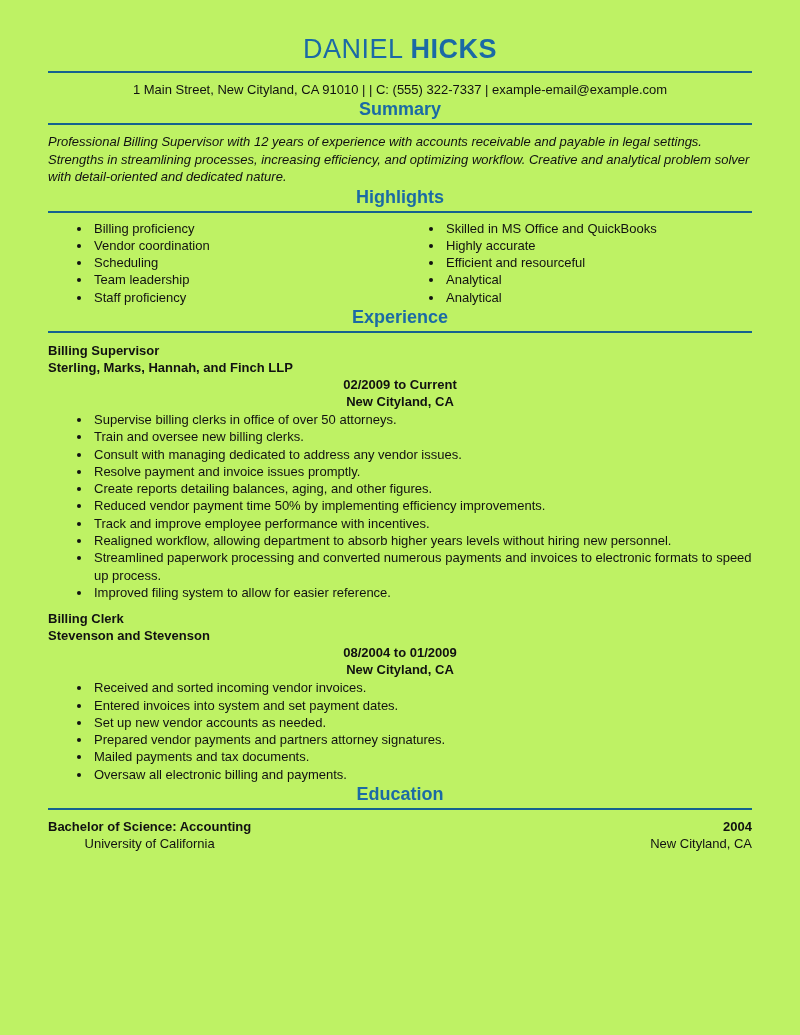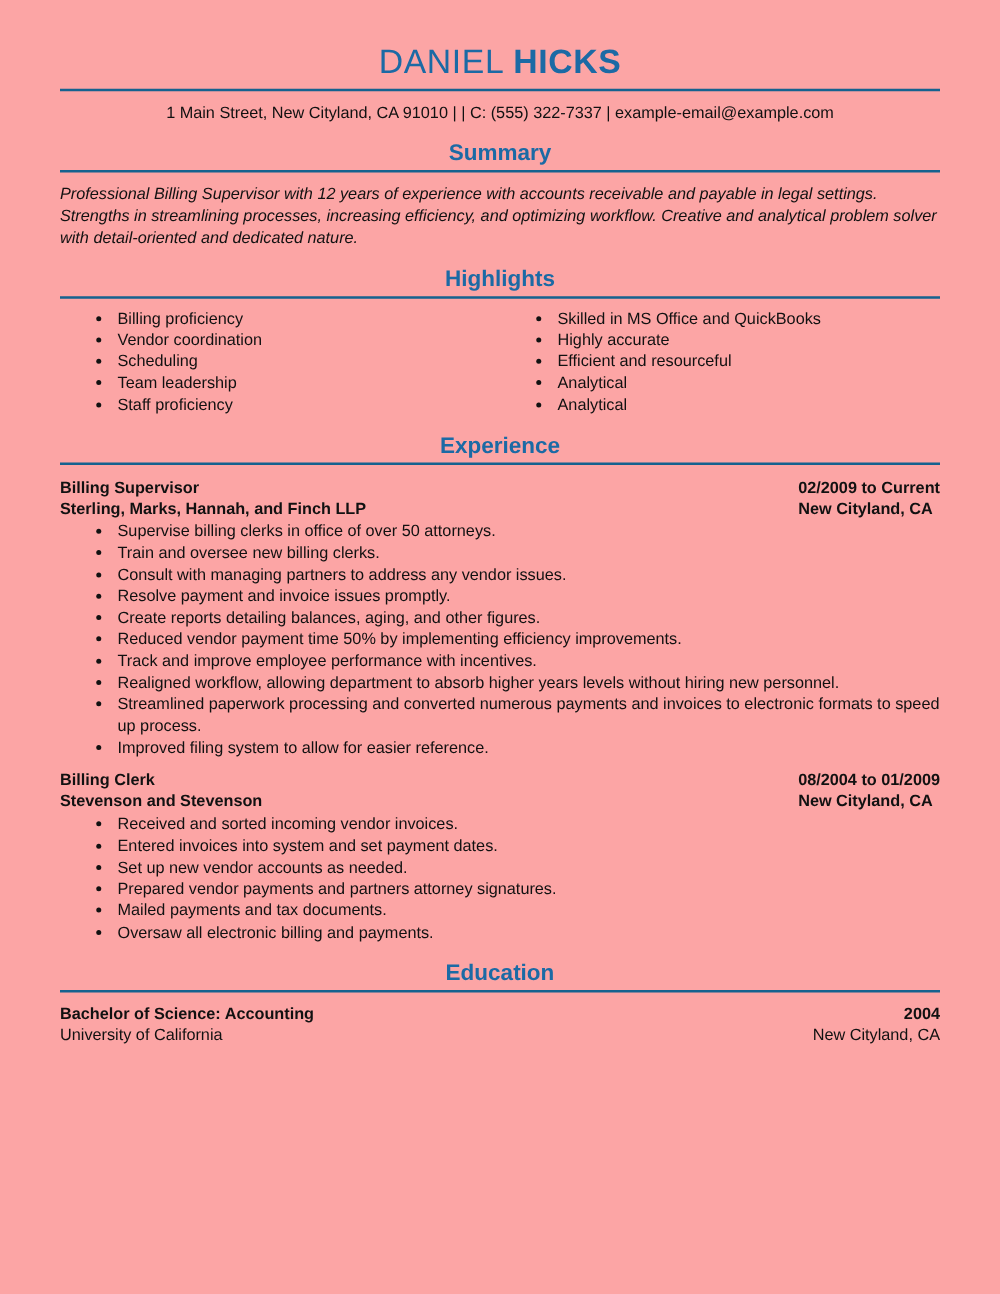--- a/index.html
+++ b/index.html
@@ -4,21 +4,21 @@
 <style>
   * { margin: 0; padding: 0; box-sizing: border-box; }
   html, body { background: #ffffff; }
   body {
     width: 800px; height: 1035px;
     font-family: "Liberation Sans", "DejaVu Sans", sans-serif;
     color: #111111;
   }
   .page {
     width: 800px; height: 1035px;
-    background: #fca5a5;
+    background: #bef264;
     padding: 34px 48px 0 48px;
     overflow: hidden;
   }
   
   .resume-header { text-align: center; }
   .candidate-name {
     font-size: 27px;
     line-height: 30px;
     color: #1b6aa5;
     letter-spacing: 0.5px;
@@ -31,21 +31,21 @@
     margin-top: 7px;
   }
   .contact-line {
     margin-top: 9px;
     font-size: 13px;
     line-height: 16px;
     color: #111111;
     text-align: center;
   }
   
-  .section { margin-top: 13px; }
+  .section { }
   .section-title {
     text-align: center;
     font-size: 18px;
     line-height: 22px;
     font-weight: 700;
     color: #1b6aa5;
   }
   .section-rule {
     height: 2px;
     background: #15628f;
@@ -67,37 +67,37 @@
   ul.bullets li {
     font-size: 13px;
     line-height: 17.3px;
     padding-left: 2px;
   }
   .highlights-columns { display: flex; justify-content: flex-end; }
   .highlights-columns .col { width: 50%; }
   .highlights-columns ul.bullets { margin-top: 7px; }
   
   .job { margin-top: 9px; }
-  .job-header { display: flex; justify-content: space-between; }
+  .job-header { display: flex; justify-content: space-between; flex-direction: column; }
   .job-header .left  { text-align: left; }
-  .job-header .right { text-align: left; }
+  .job-header .right { text-align: center; }
   .job-title, .job-company, .job-dates, .job-location {
     font-size: 13px;
     line-height: 17px;
     font-weight: 700;
   }
   .job ul.bullets { margin-top: 1px; }
   
   .edu-row { display: flex; justify-content: space-between; margin-top: 8px; }
   .edu-row .right { text-align: right; }
   .edu-degree, .edu-year {
     font-size: 13px; line-height: 17px; font-weight: 700;
   }
   .edu-school, .edu-location {
-    font-size: 13px; line-height: 17px; font-weight: 400;
+    font-size: 13px; line-height: 17px; font-weight: 400; text-align: center;
   }
 </style>
 </head>
 <body>
 
 <div class="page">
 
   <div class="resume-header">
     <div class="candidate-name">
       <span class="name-first">DANIEL</span>
@@ -149,21 +149,21 @@
           <div class="job-company">Sterling, Marks, Hannah, and Finch LLP</div>
         </div>
         <div class="right">
           <div class="job-dates">02/2009 to Current</div>
           <div class="job-location">New Cityland, CA</div>
         </div>
       </div>
       <ul class="bullets">
         <li>Supervise billing clerks in office of over 50 attorneys.</li>
         <li>Train and oversee new billing clerks.</li>
-        <li>Consult with managing partners to address any vendor issues.</li>
+        <li>Consult with managing dedicated to address any vendor issues.</li>
         <li>Resolve payment and invoice issues promptly.</li>
         <li>Create reports detailing balances, aging, and other figures.</li>
         <li>Reduced vendor payment time 50% by implementing efficiency improvements.</li>
         <li>Track and improve employee performance with incentives.</li>
         <li>Realigned workflow, allowing department to absorb higher years levels without hiring new personnel.</li>
         <li>Streamlined paperwork processing and converted numerous payments and invoices to electronic formats to speed up process.</li>
         <li>Improved filing system to allow for easier reference.</li>
       </ul>
     </div>
 

